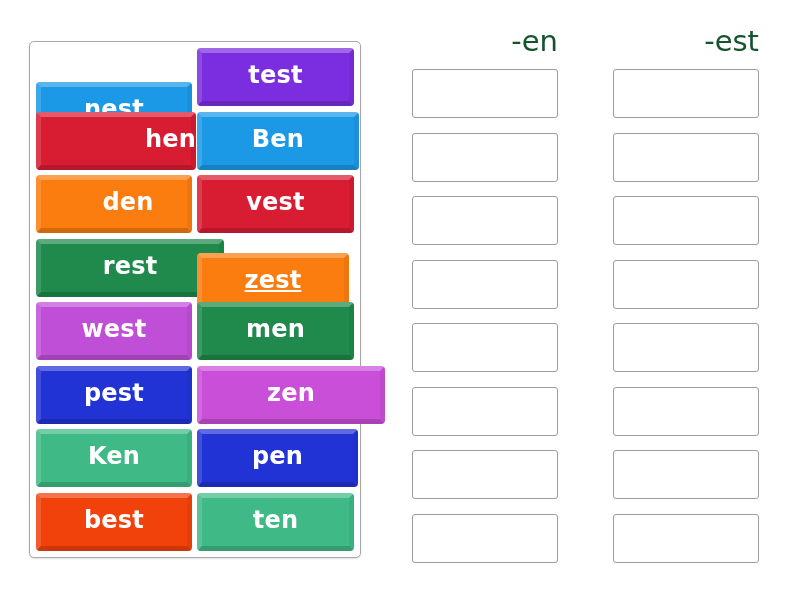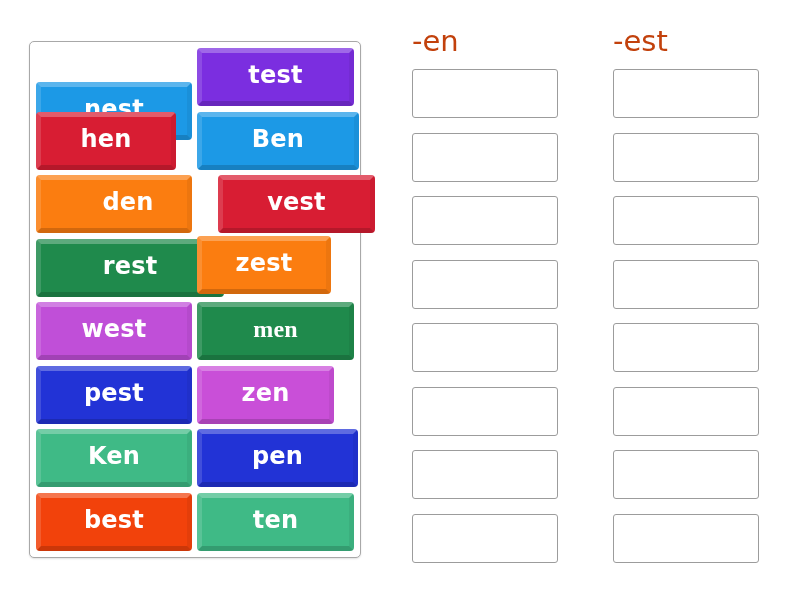--- a/index.html
+++ b/index.html
@@ -1,63 +1,63 @@
 <!DOCTYPE html>
 <html><head>
 <meta charset="utf-8">
 <style>
   html, body { margin:0; padding:0; background:#ffffff; }
   body { width:800px; height:600px; position:relative; overflow:hidden; font-family:"DejaVu Sans", "Liberation Sans", sans-serif; }
   .tray { position:absolute; left:29px; top:41px; width:330px; height:515px; border:1px solid #a8a8a8; border-radius:5px; background:#fff; box-shadow:0 1px 2px rgba(0,0,0,0.12); }
   .tile { position:absolute; height:58px; border-radius:4px; color:#fff; font-weight:bold; font-size:24px; display:flex; align-items:center; justify-content:center; cursor:grab; box-sizing:border-box; letter-spacing:0.2px; }
   .tile::before { content:""; position:absolute; left:0; right:0; top:0; bottom:0; border-radius:4px; border-top:5px solid rgba(255,255,255,0.28); border-left:5px solid rgba(255,255,255,0.14); border-right:5px solid rgba(0,0,0,0.06); border-bottom:5px solid rgba(0,0,0,0.16); box-sizing:border-box; pointer-events:none; }
   .tile span { position:relative; top:-2px; }
-  .heading { position:absolute; top:24px; font-size:29px; color:#c2410c; text-align:left; width:146px; font-family:"DejaVu Sans", sans-serif; }
+  .heading { position:absolute; top:24px; font-size:29px; color:#14532d; text-align:right; width:146px; font-family:"DejaVu Sans", sans-serif; }
   .slot { position:absolute; width:144px; height:47px; border:1px solid #9c9c9c; border-radius:3px; background:#fff; }
 </style>
 </head>
 <body>
 
 <div class="tray"></div>
 
 <div id="tiles">
     <div class="tile" style="left: 36px; top: 48px; width: 156px; background: linear-gradient(rgb(28, 153, 230) 0%, rgb(28, 153, 230) 100%); margin-top: 34px;">
       <span>nest</span>
     </div>
     <div class="tile" style="left: 197px; top: 48px; width: 157px; background: linear-gradient(rgb(123, 46, 224) 0%, rgb(123, 46, 224) 100%); text-align: right;">
       <span>test</span>
     </div>
-    <div class="tile" style="left: 36px; top: 112px; width: 140px; background: linear-gradient(rgb(216, 29, 51) 0%, rgb(216, 29, 51) 100%);">
+    <div class="tile" style="left: 36px; top: 112px; width: 160px; background: linear-gradient(rgb(216, 29, 51) 0%, rgb(216, 29, 51) 100%); justify-content: flex-end;">
       <span>hen</span>
     </div>
     <div class="tile" style="left: 197px; top: 112px; width: 162px; background: linear-gradient(rgb(28, 153, 230) 0%, rgb(28, 153, 230) 100%);">
       <span>Ben</span>
     </div>
     <div class="tile" style="left: 36px; top: 175px; width: 156px; background: linear-gradient(rgb(251, 125, 16) 0%, rgb(251, 125, 16) 100%); padding-left: 28px;">
       <span>den</span>
     </div>
-    <div class="tile" style="left: 197px; top: 175px; width: 157px; background: linear-gradient(rgb(216, 29, 51) 0%, rgb(216, 29, 51) 100%); margin-left: 21px;">
+    <div class="tile" style="left: 197px; top: 175px; width: 157px; background: linear-gradient(rgb(216, 29, 51) 0%, rgb(216, 29, 51) 100%);">
       <span>vest</span>
     </div>
     <div class="tile" style="left: 36px; top: 239px; width: 188px; background: linear-gradient(rgb(31, 138, 76) 0%, rgb(31, 138, 76) 100%);">
       <span>rest</span>
     </div>
-    <div class="tile" style="left: 197px; top: 236px; width: 134px; background: linear-gradient(rgb(251, 125, 16) 0%, rgb(251, 125, 16) 100%);">
+    <div class="tile" style="left: 197px; top: 253px; width: 152px; background: linear-gradient(rgb(251, 125, 16) 0%, rgb(251, 125, 16) 100%); text-decoration: underline;">
       <span>zest</span>
     </div>
     <div class="tile" style="left: 36px; top: 302px; width: 156px; background: linear-gradient(rgb(192, 79, 216) 0%, rgb(192, 79, 216) 100%);">
       <span>west</span>
     </div>
-    <div class="tile" style="left: 197px; top: 302px; width: 157px; background: linear-gradient(rgb(31, 138, 76) 0%, rgb(31, 138, 76) 100%); font-family: Liberation Serif, serif;">
+    <div class="tile" style="left: 197px; top: 302px; width: 157px; background: linear-gradient(rgb(31, 138, 76) 0%, rgb(31, 138, 76) 100%);">
       <span>men</span>
     </div>
     <div class="tile" style="left: 36px; top: 366px; width: 156px; background: linear-gradient(rgb(34, 51, 214) 0%, rgb(34, 51, 214) 100%);">
       <span>pest</span>
     </div>
-    <div class="tile" style="left: 197px; top: 366px; width: 137px; background: linear-gradient(rgb(201, 79, 216) 0%, rgb(201, 79, 216) 100%);">
+    <div class="tile" style="left: 197px; top: 366px; width: 188px; background: linear-gradient(rgb(201, 79, 216) 0%, rgb(201, 79, 216) 100%);">
       <span>zen</span>
     </div>
     <div class="tile" style="left: 36px; top: 429px; width: 156px; background: linear-gradient(rgb(63, 186, 134) 0%, rgb(63, 186, 134) 100%);">
       <span>Ken</span>
     </div>
     <div class="tile" style="left: 197px; top: 429px; width: 161px; background: linear-gradient(rgb(34, 51, 214) 0%, rgb(34, 51, 214) 100%);">
       <span>pen</span>
     </div>
     <div class="tile" style="left: 36px; top: 493px; width: 156px; background: linear-gradient(rgb(242, 66, 11) 0%, rgb(242, 66, 11) 100%);">
       <span>best</span>

